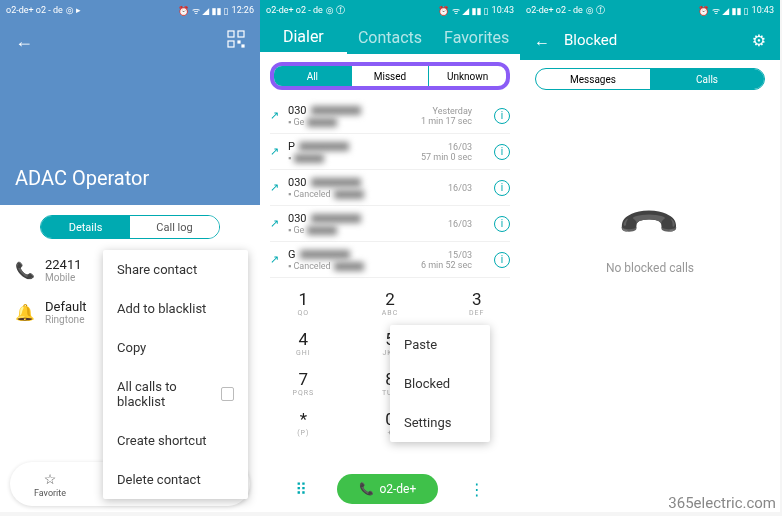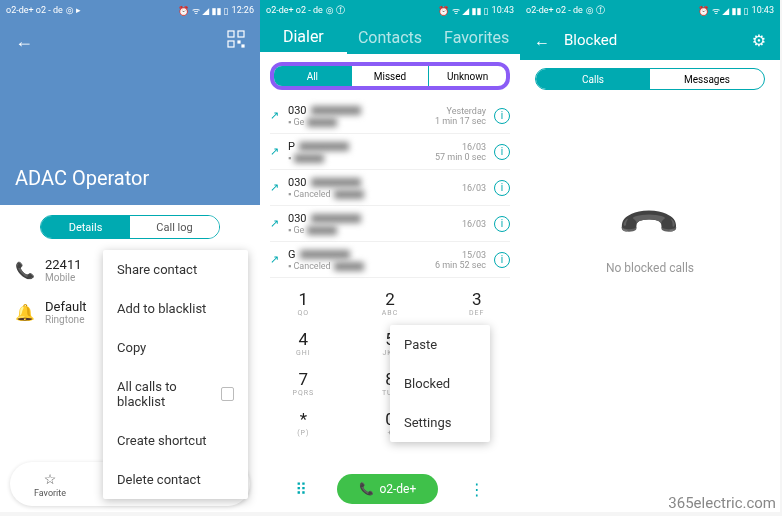--- a/index.html
+++ b/index.html
@@ -38,21 +38,21 @@
 .s2-filter{display:flex;margin:8px 10px;border:4px solid #8b5cf6;border-radius:12px;overflow:hidden;height:28px}
 .s2-filter-tab{flex:1;display:flex;align-items:center;justify-content:center;font-size:10px;cursor:pointer;border-right:1px solid #00aab1}
 .s2-filter-tab:last-child{border-right:none}
 .s2-filter-tab.active{background:#00aab1;color:#fff}
 .call-list{padding:0 10px}
 .call-row{display:flex;align-items:center;padding:6px 0;border-bottom:1px solid #f0f0f0}
 .call-icon{width:18px;color:#00aab1;font-size:11px}
 .call-mid{flex:1;min-width:0}
 .call-num{font-size:11px;color:#222;display:flex;align-items:center;gap:4px}
 .call-sub{font-size:9px;color:#999;display:flex;align-items:center;gap:3px}
-.call-right{text-align:right;font-size:9px;color:#999;margin-right:8px}
+.call-right{text-align:right;font-size:9px;color:#999;margin-right:22px}
 .call-info{color:#00aab1;font-size:14px;width:16px;height:16px;border:1.5px solid #00aab1;border-radius:50%;display:flex;align-items:center;justify-content:center;font-size:10px}
 .blur{filter:blur(3px);background:#888;color:transparent;display:inline-block;height:9px;border-radius:1px}
 .dialpad{display:grid;grid-template-columns:repeat(3,1fr);padding:5px 0}
 .dial-key{height:40px;display:flex;flex-direction:column;align-items:center;justify-content:center;cursor:pointer}
 .dial-num{font-size:17px;color:#222}
 .dial-sub{font-size:7px;color:#aaa;letter-spacing:1px}
 .s2-menu{position:absolute;right:30px;bottom:70px;width:100px;background:#fff;border-radius:2px;box-shadow:0 2px 10px rgba(0,0,0,0.25);z-index:10}
 .s2-menu-item{padding:12px 14px;font-size:13px;color:#333;cursor:pointer}
 .s2-bottombar{position:absolute;bottom:8px;left:0;right:0;display:flex;align-items:center;justify-content:space-around;padding:0 20px}
 .s2-bb-icon{color:#00aab1;font-size:16px}
@@ -289,22 +289,22 @@
         </div>
   </div>
   <div class="s3-header">
     <div class="s3-header-left">
       <span>←</span>
       <span class="s3-title">Blocked</span>
     </div>
     <span class="s3-gear">⚙</span>
   </div>
   <div class="s3-tabs">
+    <div class="s3-tab">Messages</div>
     <div class="s3-tab active">Calls</div>
-    <div class="s3-tab">Messages</div>
   </div>
   <div class="s3-empty">
     <div class="s3-empty-icon">📞</div>
     <div class="s3-empty-text">No blocked calls</div>
   </div>
 </div>
 
 </div>
 
 <div class="watermark">365electric.com</div>

